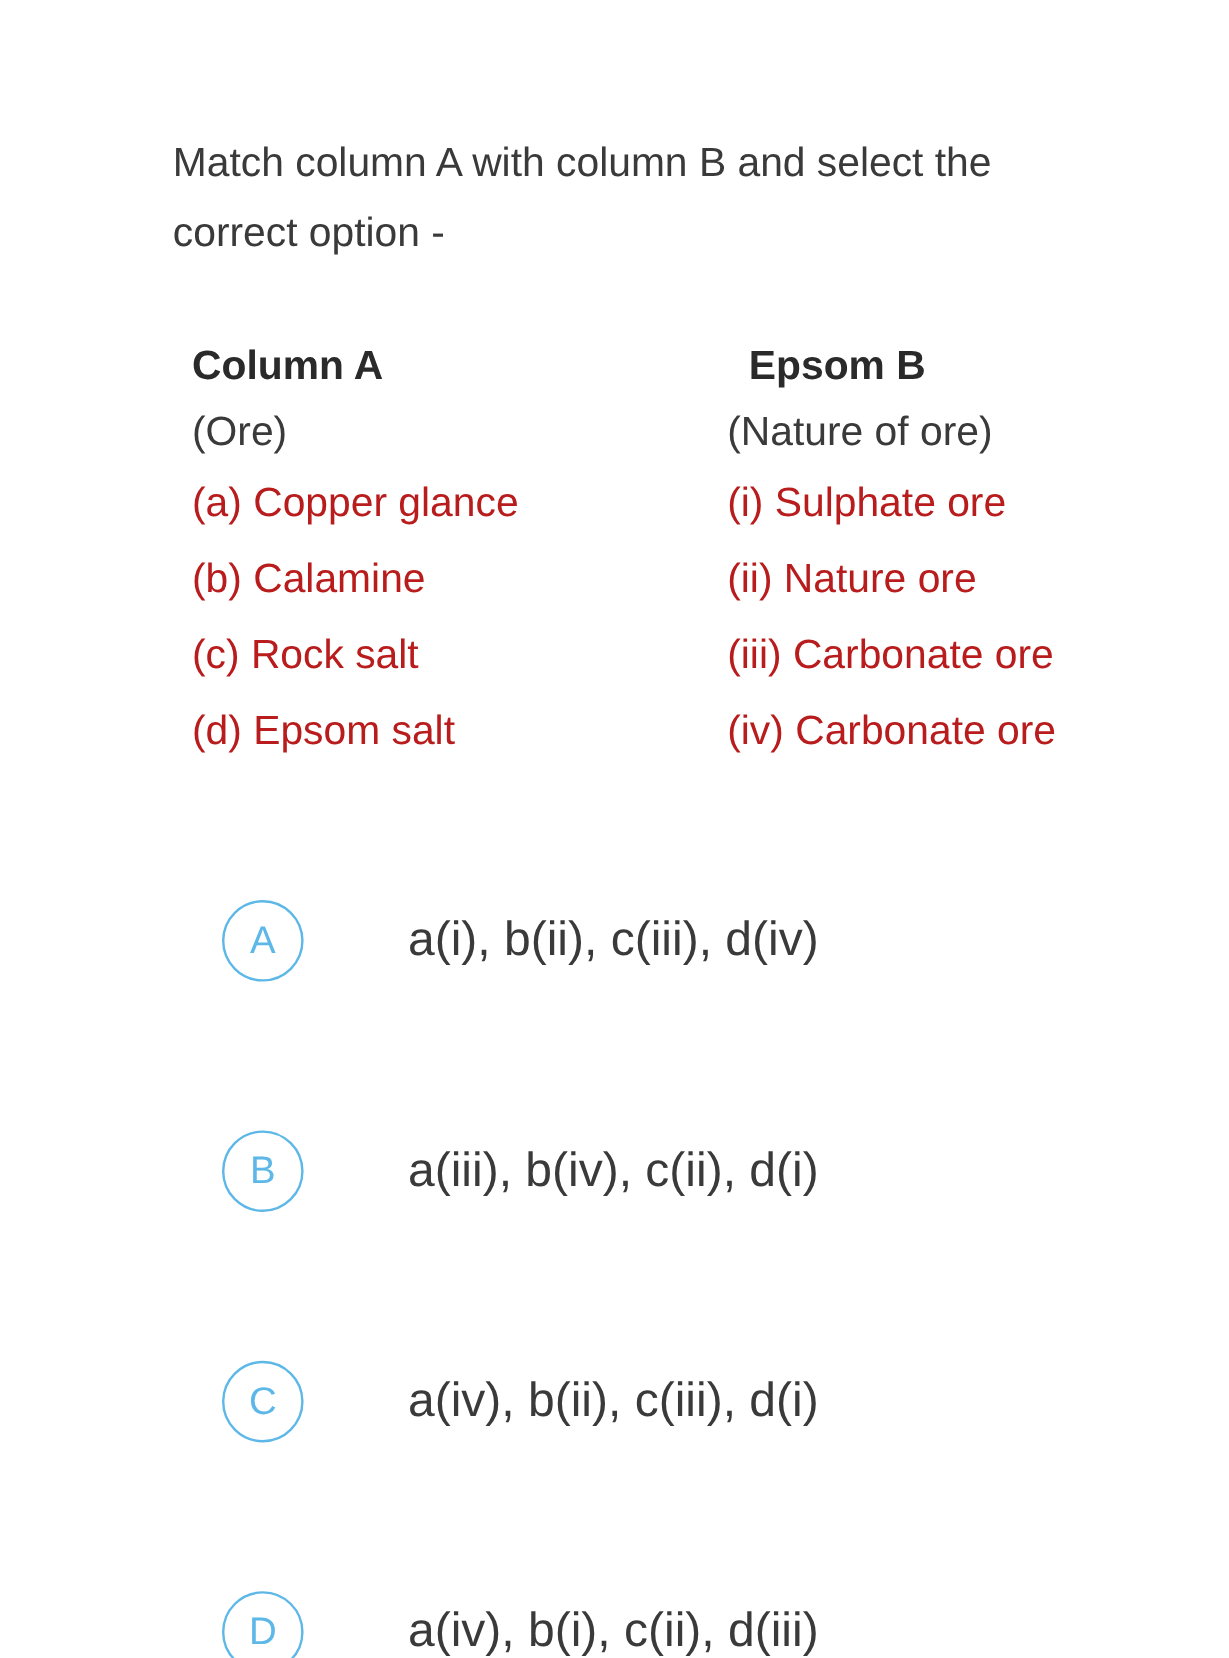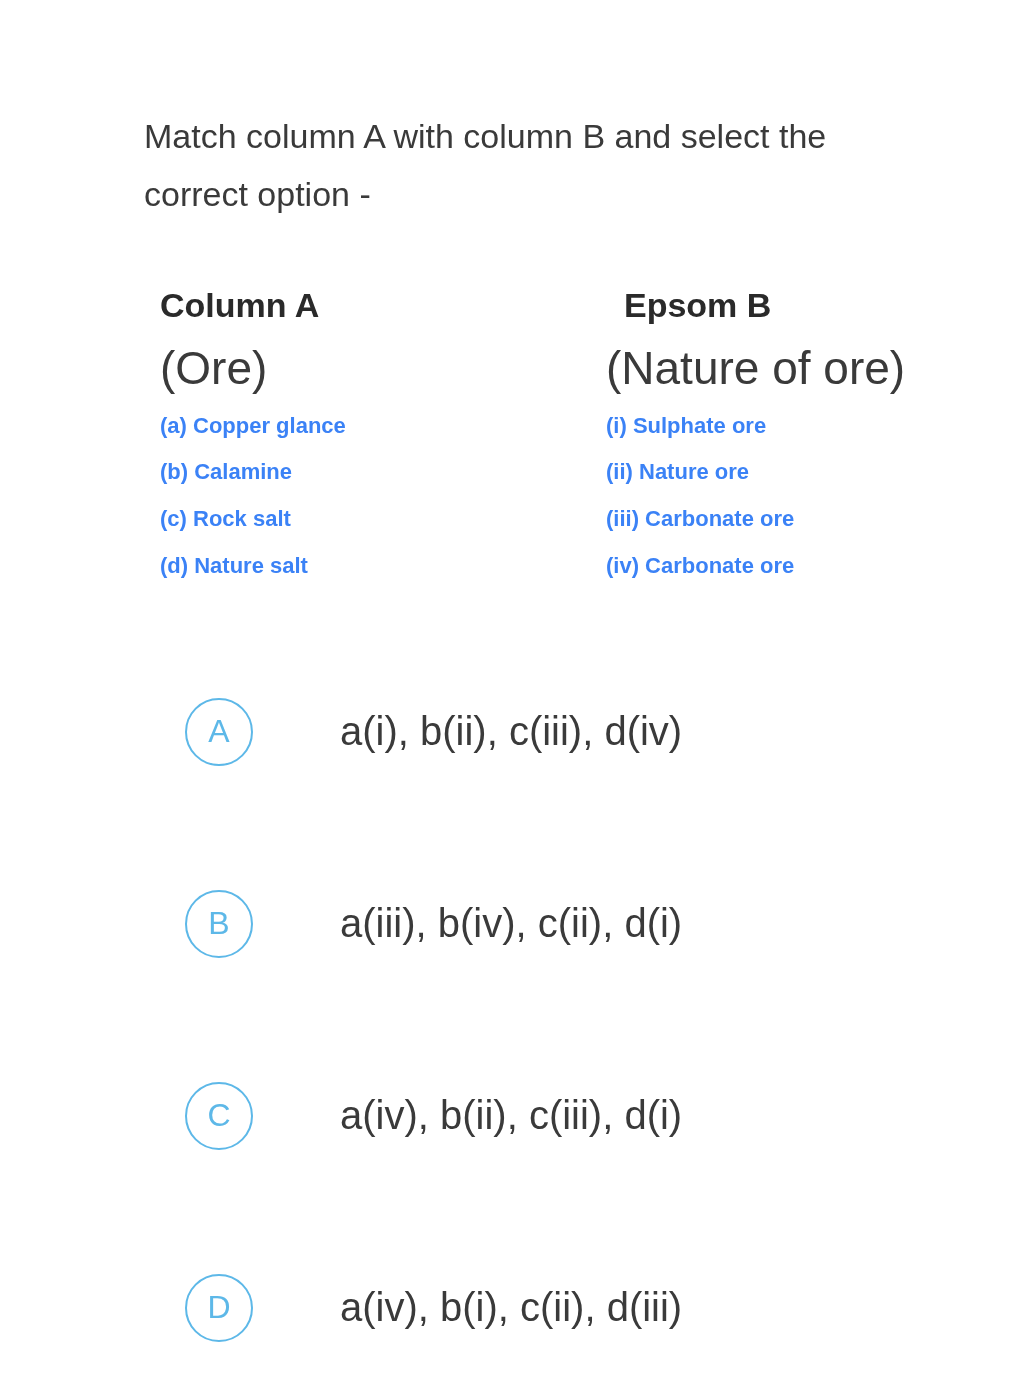--- a/index.html
+++ b/index.html
@@ -29,30 +29,29 @@
     .column {
       flex: 1;
     }
     .column-header {
       font-size: 34px;
       font-weight: bold;
       color: #2a2a2a;
       margin-bottom: 8px;
     }
     .column-subheader {
-      font-size: 46px;
+      font-size: 34px;
       color: #3a3a3a;
       margin-bottom: 8px;
     }
     .column-item {
-      font-size: 22px;
-      color: #3b82f6;
+      font-size: 34px;
+      color: #b91c1c;
       margin-bottom: 8px;
       line-height: 1.4;
-      font-weight: bold;
     }
     .column-b .column-header {
       padding-left: 18px;
     }
     .options-container {
       display: flex;
       flex-direction: column;
       gap: 60px;
       padding-left: 25px;
     }
@@ -86,21 +85,21 @@
   <span>correct option -</span>
 </div>
 
 <div class="columns-container">
   <div class="column column-a">
     <div class="column-header">Column A</div>
     <div class="column-subheader">(Ore)</div>
     <div class="column-item">(a) Copper glance</div>
     <div class="column-item">(b) Calamine</div>
     <div class="column-item">(c) Rock salt</div>
-    <div class="column-item">(d) Nature salt</div>
+    <div class="column-item">(d) Epsom salt</div>
   </div>
   <div class="column column-b">
     <div class="column-header">Epsom B</div>
     <div class="column-subheader">(Nature of ore)</div>
     <div class="column-item">(i) Sulphate ore</div>
     <div class="column-item">(ii) Nature ore</div>
     <div class="column-item">(iii) Carbonate ore</div>
     <div class="column-item">(iv) Carbonate ore</div>
   </div>
 </div>

